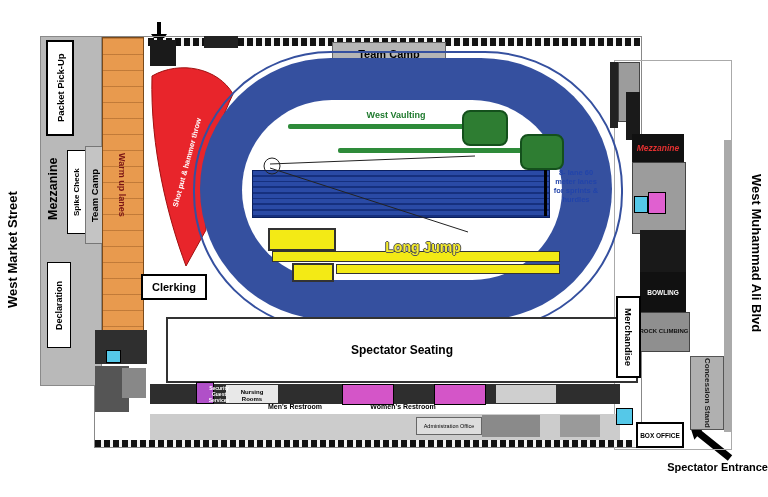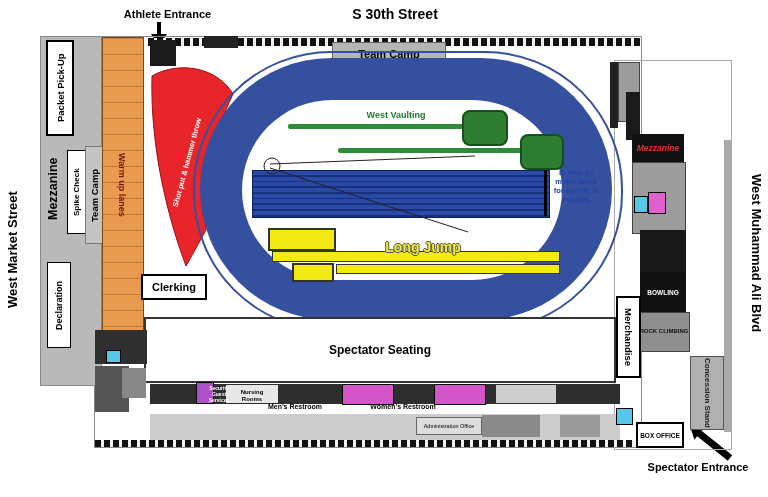--- a/index.html
+++ b/index.html
@@ -16,29 +16,27 @@
   .warm{background:repeating-linear-gradient(180deg,rgba(122,64,16,.35) 0 1px,transparent 1px 16px),#e89a4e;}
   .outline-thin{border:1px solid #888;}
   .yellow{background:#f3ea15;border:2px solid #333;}
   svg{display:block;}
 </style>
 </head>
 <body>
 
 <div class="plan">
 
-  <div class="abs b" style="left:290px;top:6px;width:210px;text-align:center;font-size:14px;">S 30th Street</div>
   <div class="abs flexc vup b" style="left:2px;top:128px;width:20px;height:244px;font-size:13px;">West Market Street</div>
   <div class="abs flexc vdn b" style="left:746px;top:126px;width:20px;height:254px;font-size:13px;">West Muhammad Ali Blvd</div>
 
-  <div class="abs b" style="left:100px;top:8px;width:135px;text-align:center;font-size:11px;">Athlete Entrance</div>
   <svg class="abs" style="left:148px;top:22px;" width="22" height="24" viewBox="0 0 22 24">
     <polygon points="9,0 13,0 13,12 19,12 11,23 3,12 9,12" fill="#000"></polygon>
   </svg>
-  <div class="abs b" style="left:628px;top:461px;width:140px;text-align:center;font-size:11px;">Spectator Entrance</div>
+  <div class="abs b" style="left:628px;top:461px;width:140px;text-align:right;font-size:11px;">Spectator Entrance</div>
   <svg class="abs" style="left:686px;top:424px;" width="48" height="38" viewBox="0 0 48 38">
     <polygon points="46.2,31.3 15.6,6.8 18.4,3.3 4,2 8.4,15.7 11.2,12.2 41.8,36.7" fill="#000"></polygon>
   </svg>
 
   <div class="abs outline-thin" style="left:94px;top:36px;width:546px;height:410px;"></div>
   <div class="abs outline-thin" style="left:614px;top:60px;width:116px;height:388px;border-color:#aaa;"></div>
 
   <div class="abs hatch" style="left:148px;top:38px;width:492px;height:8px;"></div>
   <div class="abs" style="left:150px;top:40px;width:26px;height:26px;background:#1a1a1a;"></div>
   <div class="abs" style="left:204px;top:36px;width:34px;height:12px;background:#222;"></div>
@@ -81,21 +79,21 @@
   <div class="abs yellow" style="left:268px;top:228px;width:64px;height:19px;"></div>
   <div class="abs yellow" style="left:272px;top:251px;width:286px;height:9px;border-width:1.5px;"></div>
   <div class="abs yellow" style="left:292px;top:263px;width:38px;height:15px;"></div>
   <div class="abs yellow" style="left:336px;top:264px;width:222px;height:8px;border-width:1.5px;"></div>
   <div class="abs b" style="left:368px;top:239px;width:110px;text-align:center;font-size:14px;color:#f5ec2a;
               text-shadow:1px 0 0 #555,-1px 0 0 #555,0 1px 0 #555,0 -1px 0 #555;">Long Jump</div>
 
 
   <div class="abs flexc b whitebox" style="left:141px;top:274px;width:62px;height:22px;font-size:11px;">Clerking</div>
 
-  <div class="abs flexc b" style="left:144px;top:317px;width:468px;height:62px;background:#fff;border:2px solid #333;font-size:12px;">Spectator Seating</div>
+  <div class="abs flexc b" style="left:166px;top:317px;width:468px;height:62px;background:#fff;border:2px solid #333;font-size:12px;">Spectator Seating</div>
 
   <div class="abs" style="left:150px;top:384px;width:470px;height:20px;background:#2e2e2e;"></div>
   <div class="abs" style="left:226px;top:385px;width:52px;height:18px;background:#e8e8e8;"></div>
   <div class="abs" style="left:496px;top:385px;width:60px;height:18px;background:#cfcfcf;"></div>
   <div class="abs" style="left:196px;top:382px;width:16px;height:20px;background:#b050c8;border:1px solid #000;"></div>
   <div class="abs" style="left:342px;top:384px;width:50px;height:19px;background:#d455c8;border:1px solid #000;"></div>
   <div class="abs" style="left:434px;top:384px;width:50px;height:19px;background:#d455c8;border:1px solid #000;"></div>
   <div class="abs b" style="left:204px;top:386px;width:30px;font-size:5px;line-height:1.15;color:#fff;text-align:center;">Security Guest Services</div>
   <div class="abs b" style="left:232px;top:389px;width:40px;font-size:6px;line-height:1.15;color:#000;text-align:center;">Nursing Rooms</div>
   <div class="abs b" style="left:262px;top:403px;width:66px;font-size:7px;text-align:center;">Men's Restroom</div>

